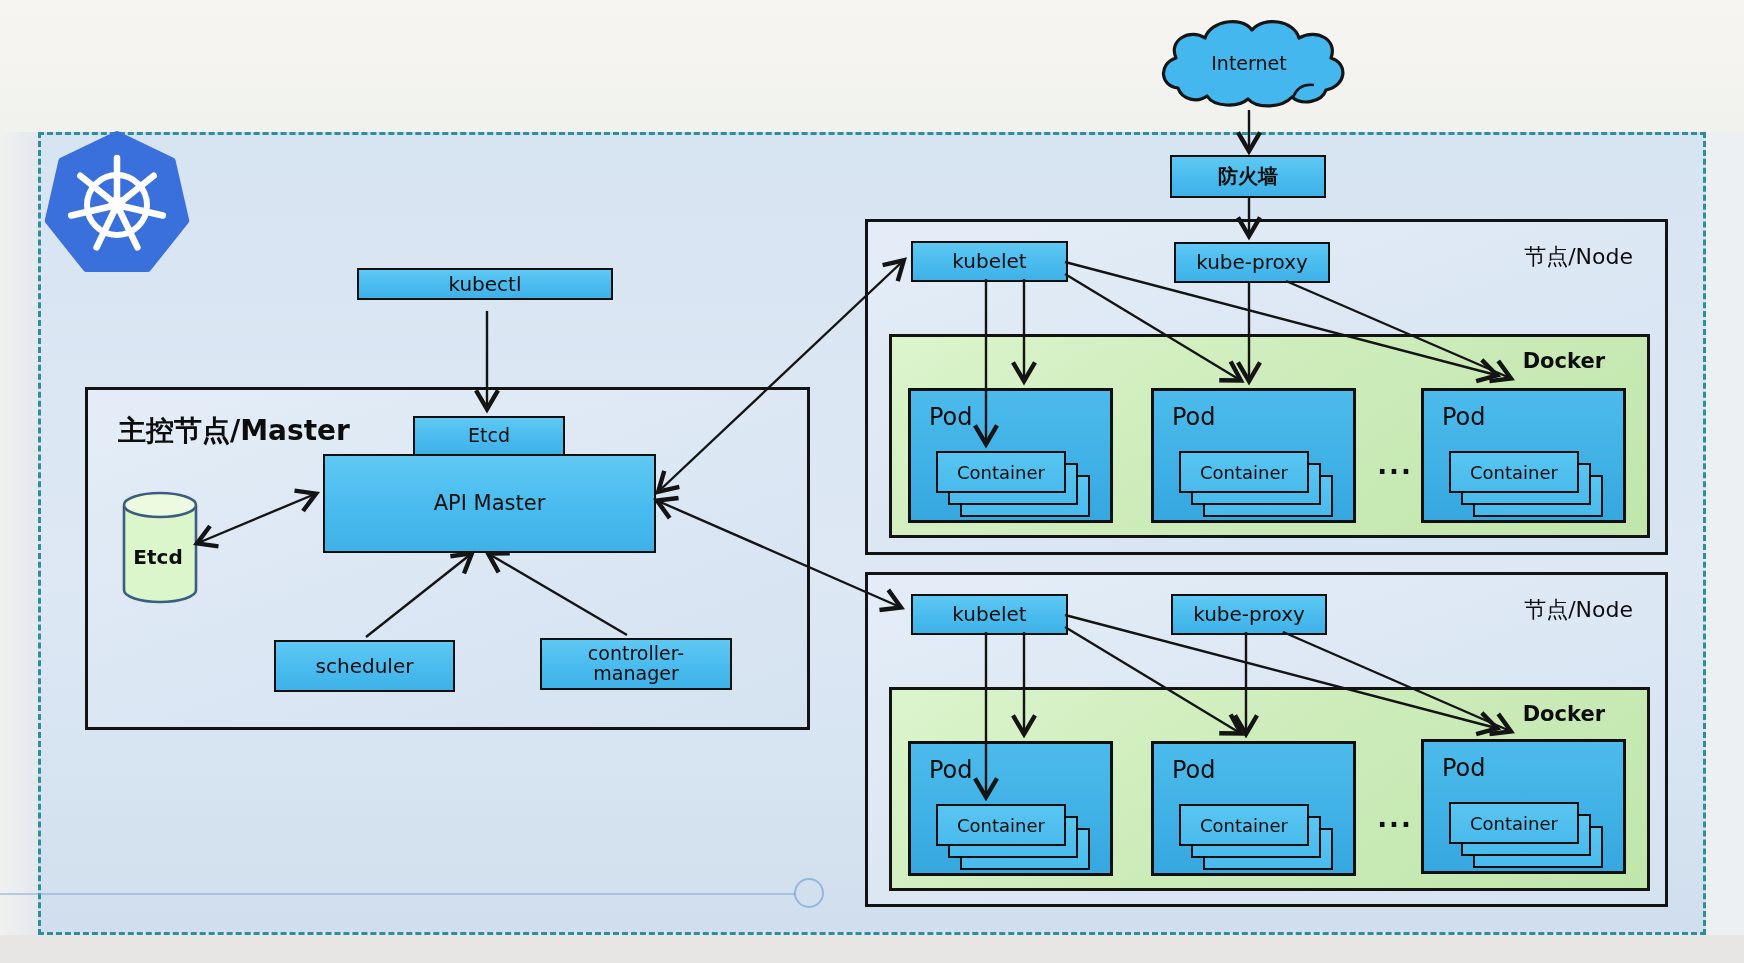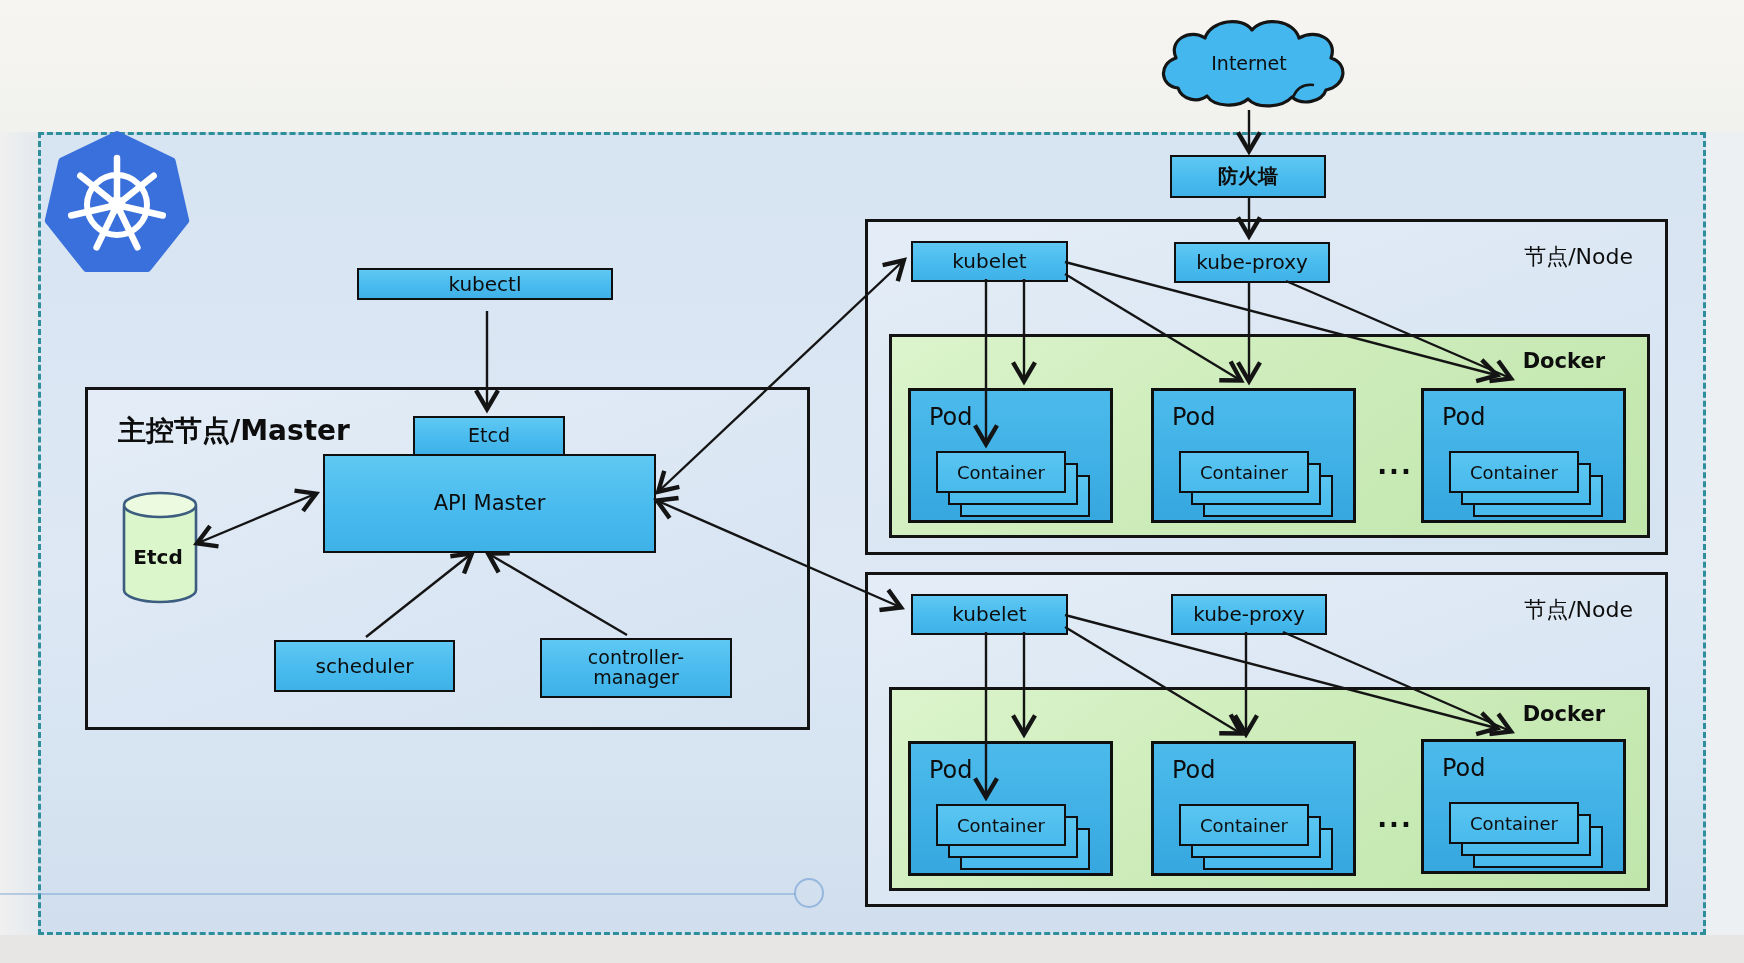--- a/index.html
+++ b/index.html
@@ -114,21 +114,21 @@
     <svg id="etcd-svg" style="left:33px;top:100px;" width="78" height="116" viewBox="0 0 78 116">
       <path d="M 3,16 L 3,100 A 36 12 0 0 0 75,100 L 75,16" fill="#dbf6ca" stroke="#3c5d80" stroke-width="2.6"></path>
       <ellipse cx="39" cy="15" rx="36" ry="12" fill="#ecfbdf" stroke="#3c5d80" stroke-width="2.6"></ellipse>
     </svg>
     <div class="lbl b" style="left:33px;top:155px;width:74px;text-align:center;font-size:20px;">Etcd</div>
 
     <div class="bluebox" style="left:186px;top:250px;width:181px;height:52px;">
       <span>scheduler</span>
     </div>
 
-    <div class="bluebox" style="left:452px;top:248px;width:192px;height:60px;font-size:19px;">
+    <div class="bluebox" style="left:452px;top:248px;width:192px;height:52px;font-size:19px;">
       <span>
         <span>controller-</span><br>
         <span>manager</span>
       </span>
     </div>
   </div>
 
   <div class="panel" style="left:865px;top:219px;width:803px;height:336px;">
     <div class="lbl node-title" style="right:32px;top:20px;">节点/Node</div>
 

